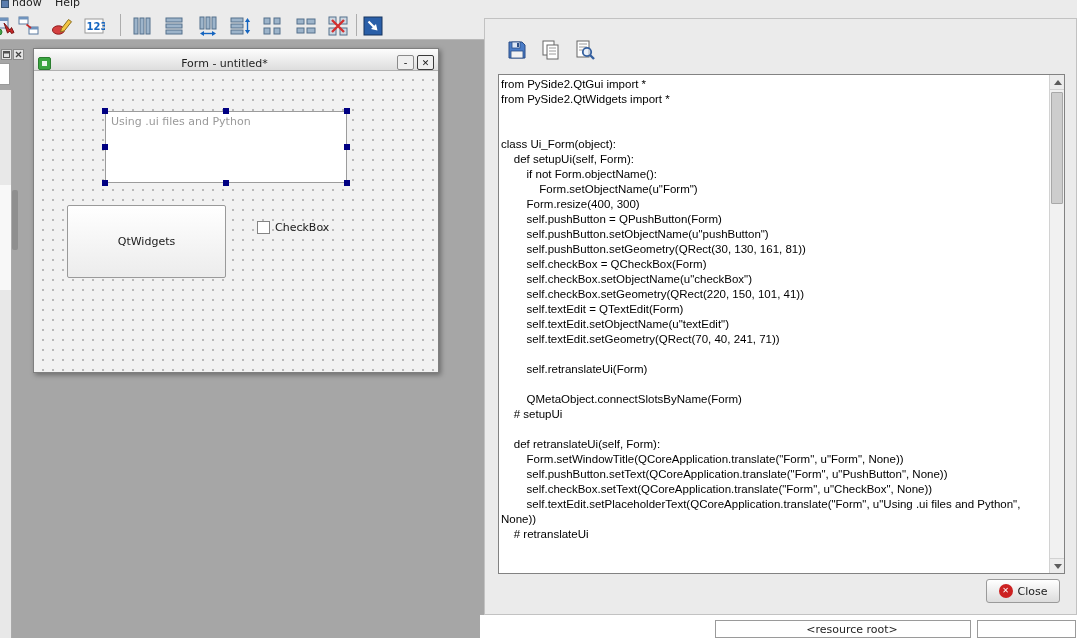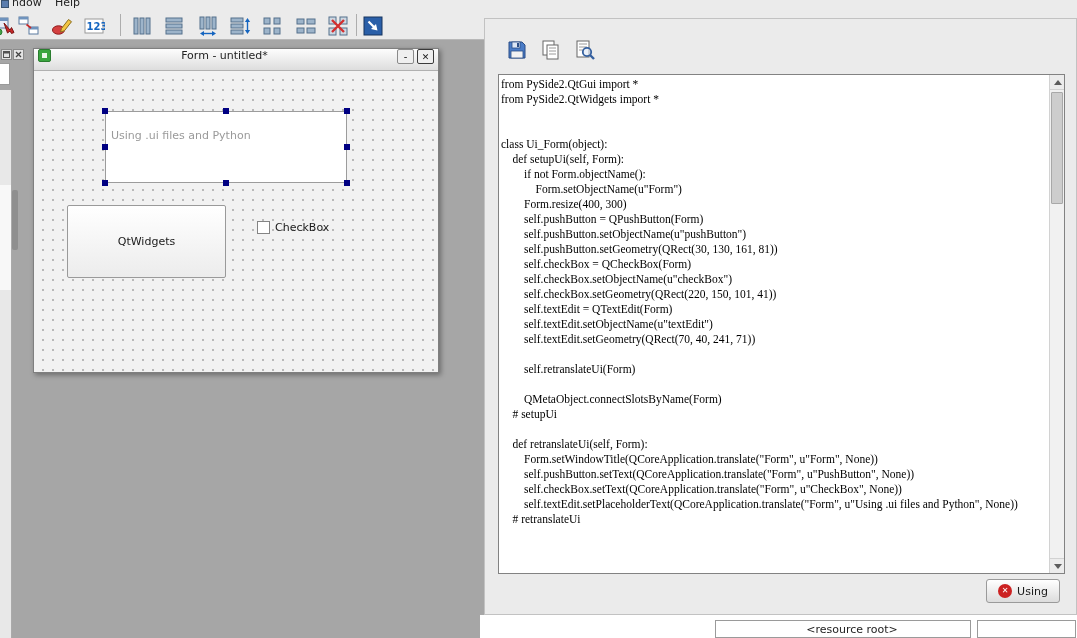--- a/index.html
+++ b/index.html
@@ -19,39 +19,39 @@
 
   
   .dock-mini-btn { position:absolute; width:11px; height:11px; border:1px solid #8a8a8a; background:#e4e4e4; display:flex; align-items:center; justify-content:center; }
   .dock-white-box { position:absolute; left:0; top:63px; width:10px; height:22px; background:#ffffff; border:1px solid #9a9a9a; border-left:none; }
   .dock-strip { position:absolute; left:0; top:90px; width:12px; height:548px; background:#e8e8e8; border-right:1px solid #aaaaaa; }
   .dock-strip-white { position:absolute; left:0; top:95px; width:11px; height:105px; background:#f8f8f8; }
   .dock-scroll-thumb { position:absolute; left:12px; top:190px; width:6px; height:60px; background:#8f8f8f; border-radius:2px; }
 
   
   .form-window { position:absolute; left:33px; top:48px; width:406px; height:325px; background:#f1f1f1; border:1px solid #7f7f7f; box-shadow:2px 2px 5px rgba(0,0,0,.35); }
-  .form-titlebar { position:absolute; left:0; top:0; right:0; height:22px; background:linear-gradient(#fdfdfd,#dddddd); border-bottom:1px solid #b0b0b0; display:flex; align-items:flex-start; padding:0 4px; }
+  .form-titlebar { position:absolute; left:0; top:0; right:0; height:22px; background:linear-gradient(#fdfdfd,#dddddd); border-bottom:1px solid #b0b0b0; display:flex; align-items:flex-end; padding:0 4px; }
   .form-icon { width:13px; height:13px; background:#3aa53f; border:1px solid #2a7d2f; border-radius:2px; margin-right:4px; position:relative; flex:0 0 auto; }
   .form-icon::after { content:""; position:absolute; left:3px; top:3px; width:5px; height:5px; background:#eaf7ea; }
   .form-title { flex:1; text-align:center; font-size:11px; color:#222; white-space:nowrap; overflow:hidden; }
   .win-btn { width:17px; height:15px; border:1px solid #8a8a8a; background:#efefef; border-radius:2px; display:flex; align-items:center; justify-content:center; font-size:10px; line-height:10px; margin-left:3px; flex:0 0 auto; }
   .win-btn.close { border-color:#3a3a3a; font-weight:bold; font-size:9px; }
   .form-canvas { position:absolute; left:0; top:22px; right:0; bottom:0; background-color:#f2f2f2;
     background-image:radial-gradient(circle,#b9b9b9 1px,rgba(0,0,0,0) 1.2px); background-size:10px 10px; background-position:4px 4px; }
-  .w-textedit { position:absolute; left:71px; top:40px; width:242px; height:72px; background:#ffffff; border:1px solid #9c9c9c; padding:17px 5px; color:#9a9a9a; font-size:11px; }
+  .w-textedit { position:absolute; left:71px; top:40px; width:242px; height:72px; background:#ffffff; border:1px solid #9c9c9c; padding:3px 5px; color:#9a9a9a; font-size:11px; }
   .handle { position:absolute; width:6px; height:6px; background:#000082; }
   .w-pushbutton { position:absolute; left:33px; top:134px; width:159px; height:73px; border:1px solid #9a9a9a; border-radius:2px; background:linear-gradient(#ffffff,#ececec); display:flex; align-items:center; justify-content:center; font-size:11px; color:#1a1a1a; }
   .w-checkbox { position:absolute; left:223px; top:150px; width:101px; height:41px; display:flex; align-items:flex-start; gap:5px; }
   .cb-box { width:13px; height:13px; background:#ffffff; border:1px solid #848484; flex:0 0 auto; }
 
   
   .code-dialog { position:absolute; left:484px; top:18px; width:593px; height:597px; background:#ebebeb; border:1px solid #c2c2c2; }
   .dlg-btn { position:absolute; top:17px; width:26px; height:27px; display:flex; align-items:center; justify-content:center; border:1px solid transparent; border-radius:2px; }
   .code-area { position:absolute; left:13px; top:55px; width:567px; height:500px; background:#ffffff; border:1px solid #828282; overflow:hidden; }
-  .code-text { position:absolute; left:2px; top:2px; right:17px; font-family:Liberation Serif, serif; font-size:11.5px; line-height:15px; white-space:pre-wrap; word-break:break-word; color:#000; }
+  .code-text { position:absolute; left:2px; top:2px; right:17px; font-family:Liberation Sans, sans-serif; font-size:11.5px; line-height:15px; white-space:pre-wrap; word-break:break-word; color:#000; }
   .vscroll { position:absolute; right:0; top:0; bottom:0; width:15px; background:#f1f1f1; border-left:1px solid #d2d2d2; }
   .sb-arrow { position:absolute; left:0; width:15px; height:15px; background:#ececec; display:flex; align-items:center; justify-content:center; }
   .sb-arrow.up { top:0; border-bottom:1px solid #d2d2d2; }
   .sb-arrow.down { bottom:0; border-top:1px solid #d2d2d2; }
   .tri-up { width:0; height:0; border-left:4px solid transparent; border-right:4px solid transparent; border-bottom:5px solid #5c5c5c; }
   .tri-down { width:0; height:0; border-left:4px solid transparent; border-right:4px solid transparent; border-top:5px solid #5c5c5c; }
   .sb-thumb { position:absolute; left:1px; top:17px; width:12px; height:112px; background:#cdcdcd; border:1px solid #a8a8a8; border-radius:1px; }
   .close-btn { position:absolute; right:16px; bottom:11px; width:74px; height:24px; border:1px solid #9a9a9a; border-radius:3px; background:linear-gradient(#ffffff,#dcdcdc); display:flex; align-items:center; justify-content:center; gap:5px; font-size:11px; }
   .close-ico { width:14px; height:14px; border-radius:50%; background:#cc2222; color:#fff; font-size:8px; font-weight:bold; display:flex; align-items:center; justify-content:center; line-height:8px; flex:0 0 auto; }
 
@@ -297,21 +297,21 @@
           </div>
         <div class="sb-thumb"></div>
         <div class="sb-arrow down">
             <span class="tri-down"></span>
           </div>
       </div>
     </div>
 
     <div class="close-btn">
       <span class="close-ico">✕</span>
-      <span>Using</span>
+      <span>Close</span>
     </div>
   </div>
 
   <div class="bottom-strip">
     <div class="res-box1">
       <span>&lt;resource root&gt;</span>
     </div>
     <div class="res-box2"></div>
   </div>
 

